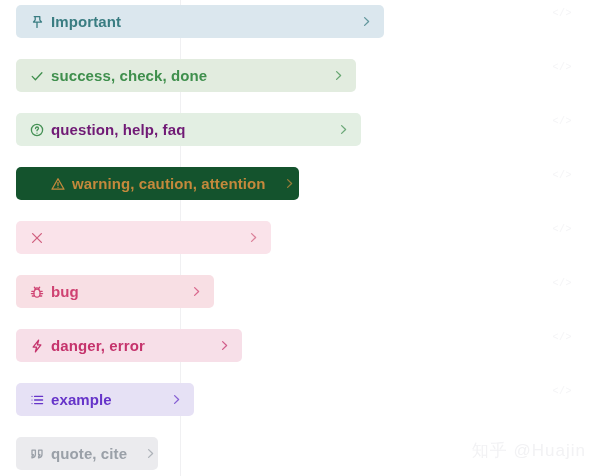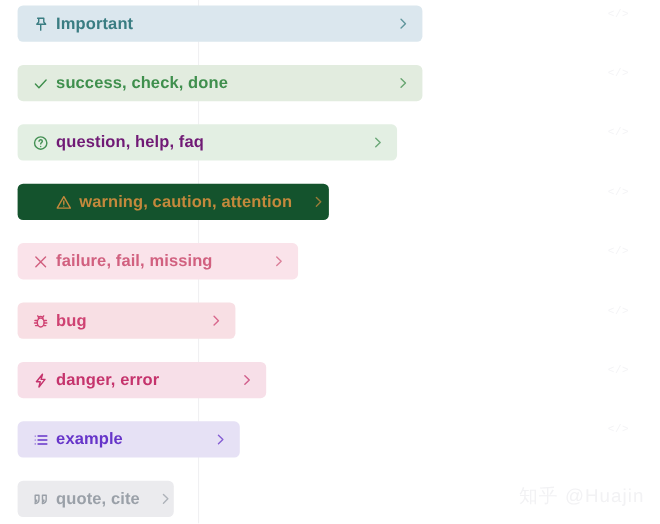--- a/index.html
+++ b/index.html
@@ -119,21 +119,21 @@
         </span>
         <span class="label">Important</span>
         <span class="chev">
           <svg width="11" height="11" viewBox="0 0 11 11">
             <path stroke="#3a7d82" fill="none" stroke-width="1.3" stroke-linecap="round" stroke-linejoin="round" d="M3.6 1.6l4 3.9-4 3.9"></path>
           </svg>
         </span>
       </div>
     </div>
     <div class="callout-row">
-      <div class="callout" style="background: rgb(226, 236, 223); color: rgb(63, 143, 77); width: 368px;">
+      <div class="callout" style="background: rgb(226, 236, 223); color: rgb(63, 143, 77); width: 340px;">
         <span class="ico">
           <svg width="14" height="14" viewBox="0 0 14 14">
             <path stroke="#3f8f4d" fill="none" stroke-width="1.3" stroke-linecap="round" stroke-linejoin="round" d="M2.2 7.4l3.2 3.3L11.9 3.7"></path>
           </svg>
         </span>
         <span class="label">success, check, done</span>
         <span class="chev">
           <svg width="11" height="11" viewBox="0 0 11 11">
             <path stroke="#3f8f4d" fill="none" stroke-width="1.3" stroke-linecap="round" stroke-linejoin="round" d="M3.6 1.6l4 3.9-4 3.9"></path>
           </svg>
@@ -174,21 +174,20 @@
         </span>
       </div>
     </div>
     <div class="callout-row">
       <div class="callout" style="background: rgb(250, 227, 234); color: rgb(209, 96, 127); width: 255px;">
         <span class="ico">
           <svg width="14" height="14" viewBox="0 0 14 14">
             <path stroke="#d1607f" fill="none" stroke-width="1.3" stroke-linecap="round" stroke-linejoin="round" d="M2.6 2.6l8.8 8.8M11.4 2.6l-8.8 8.8"></path>
           </svg>
         </span>
-        <span class="label">failure, fail, missing</span>
         <span class="chev">
           <svg width="11" height="11" viewBox="0 0 11 11">
             <path stroke="#d1607f" fill="none" stroke-width="1.3" stroke-linecap="round" stroke-linejoin="round" d="M3.6 1.6l4 3.9-4 3.9"></path>
           </svg>
         </span>
       </div>
     </div>
     <div class="callout-row">
       <div class="callout" style="background: rgb(248, 223, 228); color: rgb(207, 66, 114); width: 198px;">
         <span class="ico">
@@ -214,21 +213,21 @@
         </span>
         <span class="label">danger, error</span>
         <span class="chev">
           <svg width="11" height="11" viewBox="0 0 11 11">
             <path stroke="#c5336c" fill="none" stroke-width="1.3" stroke-linecap="round" stroke-linejoin="round" d="M3.6 1.6l4 3.9-4 3.9"></path>
           </svg>
         </span>
       </div>
     </div>
     <div class="callout-row">
-      <div class="callout" style="background: rgb(230, 225, 245); color: rgb(102, 52, 201); width: 202px;">
+      <div class="callout" style="background: rgb(230, 225, 245); color: rgb(102, 52, 201); width: 178px;">
         <span class="ico">
           <svg width="14" height="14" viewBox="0 0 14 14">
             <path stroke="#6634c9" fill="none" stroke-width="1.3" stroke-linecap="round" stroke-linejoin="round" d="M4.6 3.4h8M4.6 7h8M4.6 10.6h8"></path>
             <circle cx="2" cy="3.4" r="0.55" fill="#6634c9" stroke="none"></circle>
             <circle cx="2" cy="7" r="0.55" fill="#6634c9" stroke="none"></circle>
             <circle cx="2" cy="10.6" r="0.55" fill="#6634c9" stroke="none"></circle>
           </svg>
         </span>
         <span class="label">example</span>
         <span class="chev">

